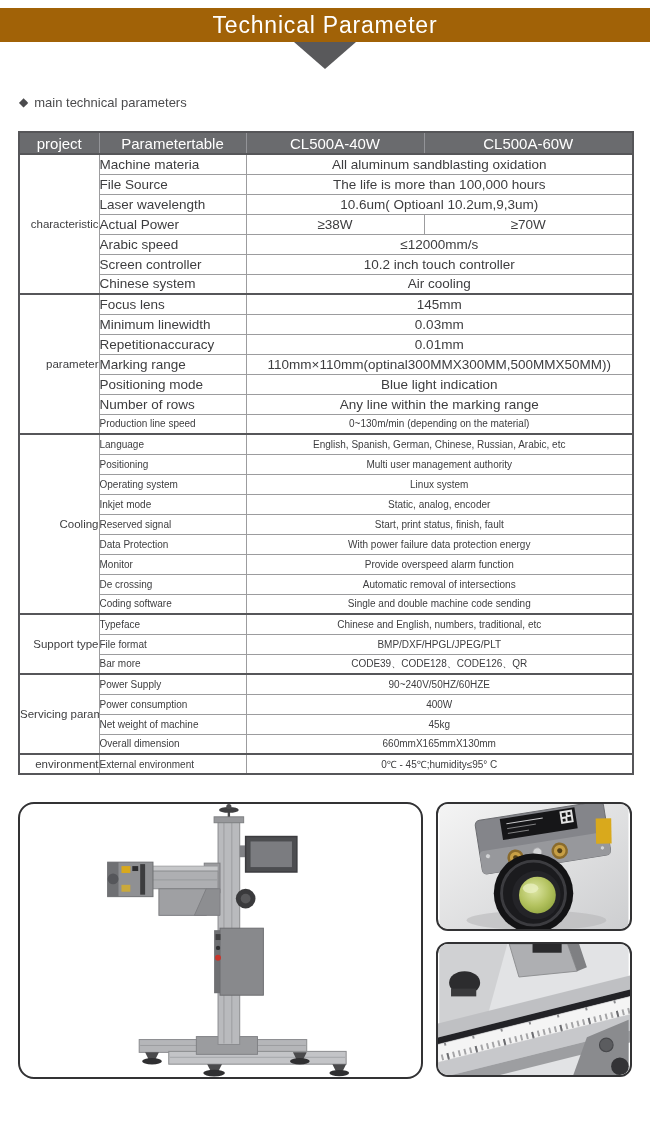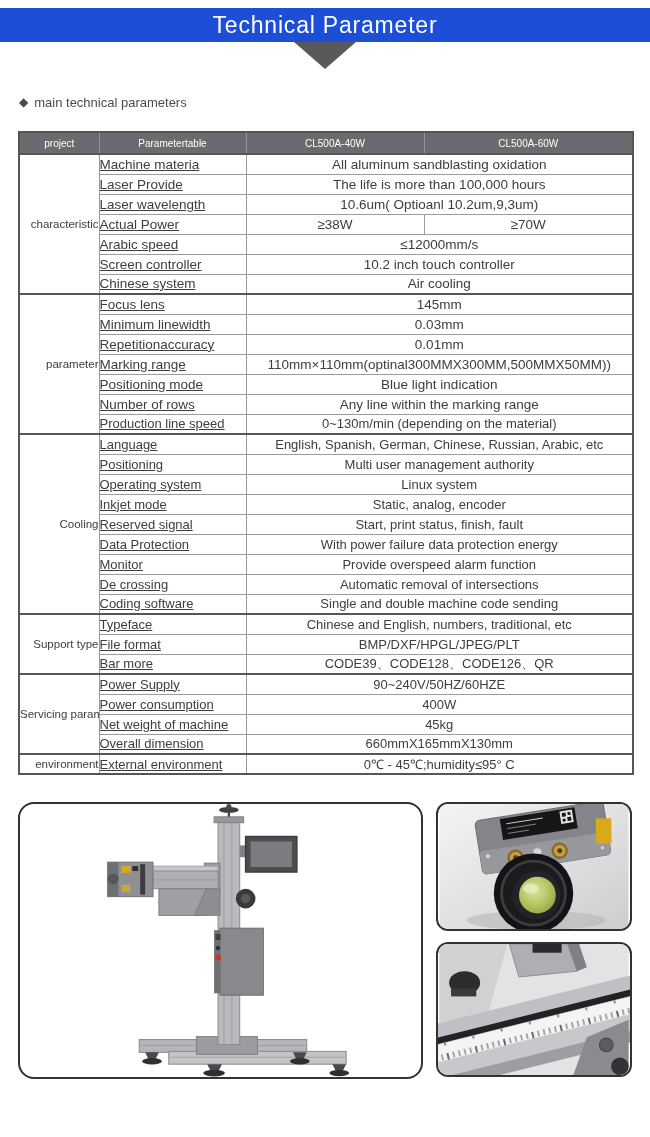--- a/index.html
+++ b/index.html
@@ -5,21 +5,21 @@
   * { box-sizing: border-box; }
   html, body { margin: 0; padding: 0; }
   body {
     width: 650px; height: 1137px; background: #ffffff; overflow: hidden;
     font-family: "Liberation Sans", sans-serif;
   }
   .page { width: 650px; height: 1137px; position: relative; }
 
   
   .banner {
-    margin-top: 8px; height: 34px; background: #1d4ed8;
+    margin-top: 8px; height: 34px; background: #a16207;
     display: flex; align-items: center; justify-content: center;
   }
   .banner span {
     color: #ffffff; font-size: 23px; letter-spacing: 0.8px; font-weight: 400;
   }
   .banner-arrow {
     width: 0; height: 0; margin: 0 auto;
     border-left: 31px solid transparent; border-right: 31px solid transparent;
     border-top: 27px solid #59595b;
   }
@@ -32,36 +32,36 @@
   .section-label .diamond { font-size: 12px; margin-right: 6px; color: #4b4b4d; }
 
   
   table.params {
     margin: 21px 18px 0 18px; width: 614px;
     border-collapse: collapse; table-layout: fixed;
     border: 2px solid #565659;
   }
   table.params th {
     background: #6a6b6e; color: #ffffff; font-weight: 400;
-    height: 22px; font-size: 10px; border: 1px solid #939498;
+    height: 22px; font-size: 15px; border: 1px solid #939498;
     padding: 0; text-align: center; overflow: hidden; white-space: nowrap; margin-top: 28px;
   }
   table.params td {
     border: 1px solid #9c9c9e; color: #3d3d3f; height: 20px;
     padding: 0; overflow: hidden; white-space: nowrap; vertical-align: middle;
   }
   tr.group-start td { border-top: 2px solid #565659; }
   td.group-cell {
     text-align: right; font-size: 11.5px; white-space: normal;
     line-height: 1.25; border-right: 1px solid #7a7a7c;
   }
-  td.label-cell { text-align: left; padding-left: 11px; border-right: 1px solid #7a7a7c; text-decoration: underline; }
+  td.label-cell { text-align: left; padding-left: 11px; border-right: 1px solid #7a7a7c; }
   td.value-cell { text-align: center; margin-left: 12px; }
   .lg { font-size: 13.5px; }
-  .sm { font-size: 13px; }
+  .sm { font-size: 10px; }
 
   
   .photos { margin: 27px 18px 0 18px; display: flex; gap: 13px; }
   .photo-frame {
     border: 2px solid #323234; background: #ffffff; overflow: hidden;
   }
   .photo-left  { width: 405px; height: 277px; border-radius: 16px; flex: none; }
   .photo-right-col { display: flex; flex-direction: column; gap: 11px; flex: 1; }
   .photo-rt { height: 129px; border-radius: 12px; }
   .photo-rb { height: 135px; border-radius: 12px; }
@@ -97,21 +97,21 @@
           <th>CL500A-60W</th>
         </tr>
     </thead>
     <tbody>
         <tr class="group-start">
           <td rowspan="7" class="group-cell">characteristic</td>
           <td class="label-cell lg">Machine materia</td>
           <td colspan="2" class="value-cell lg">All aluminum sandblasting oxidation</td>
         </tr>
         <tr>
-          <td class="label-cell lg">Laser Provide</td>
+          <td class="label-cell lg">File Source</td>
           <td colspan="2" class="value-cell lg">The  life is more than 100,000 hours</td>
         </tr>
         <tr>
           <td class="label-cell lg">Laser wavelength</td>
           <td colspan="2" class="value-cell lg">10.6um( Optioanl 10.2um,9,3um)</td>
         </tr>
         <tr>
           <td class="label-cell lg">Actual Power</td>
           <td class="value-cell lg">≥38W</td>
           <td class="value-cell lg">≥70W</td>

